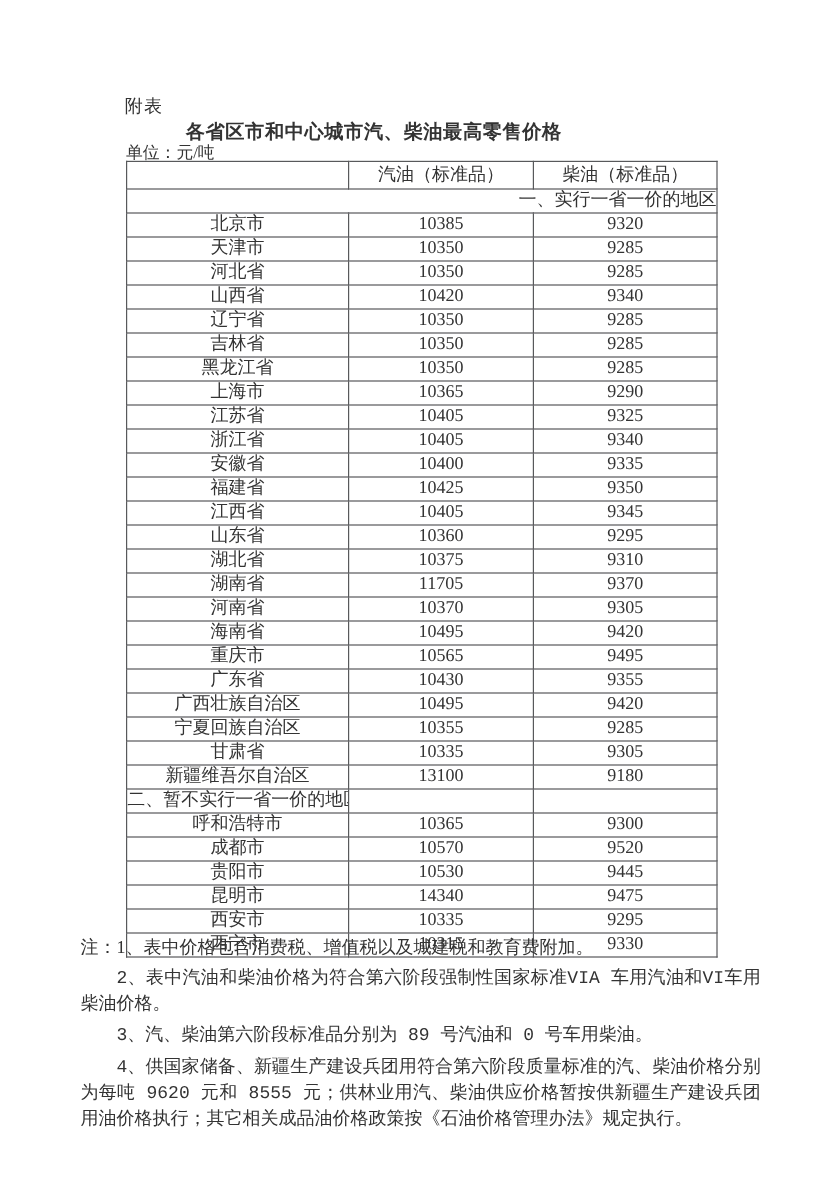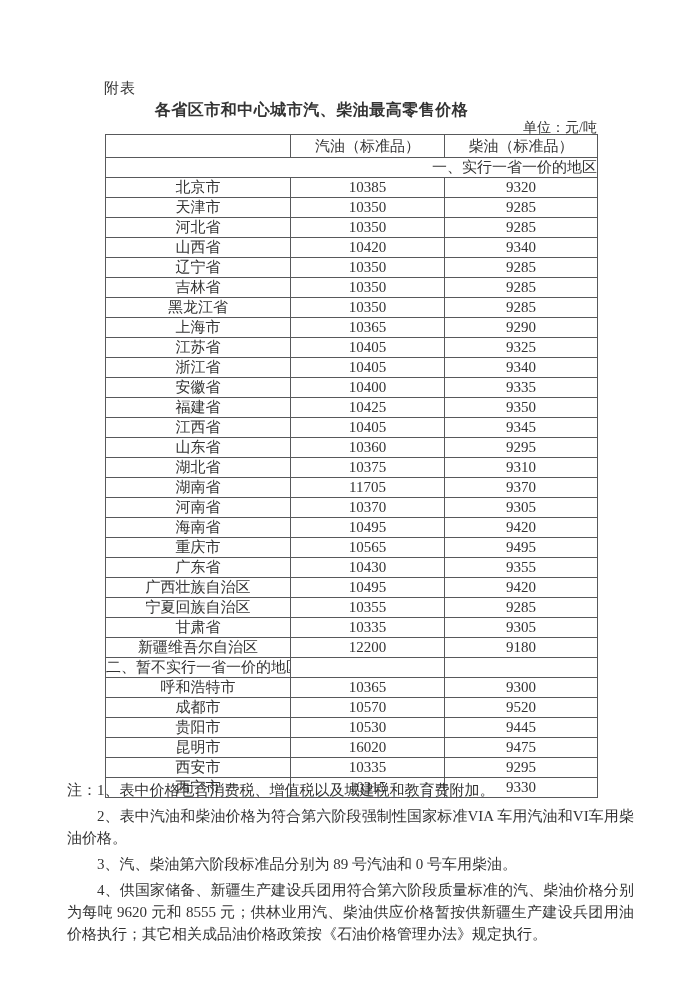--- a/index.html
+++ b/index.html
@@ -13,21 +13,21 @@
     position:absolute; left:104px; top:79px;
     font-size:15px; letter-spacing:1px;
   }
   .doc-title {
     position:absolute; left:0; top:100px; width:623px;
     text-align:center; font-size:16px; font-weight:bold;
     letter-spacing:0.5px;
   }
   .unit-label {
     position:absolute; left:105px; top:119px; width:492px;
-    text-align:right; font-size:14px;
+    text-align:left; font-size:14px;
   }
   table.price-table {
     position:absolute; left:105px; top:134px; width:492px;
     border-collapse:collapse; table-layout:fixed; font-size:15px;
   }
   .price-table col.c1 { width:185px; }
   .price-table col.c2 { width:154px; }
   .price-table col.c3 { width:153px; }
   .price-table th, .price-table td {
     border:1px solid #58595b; padding:0;
@@ -36,21 +36,21 @@
   }
   .price-table thead th { height:22px; line-height:22px; text-align:center; }
   .section-cell { text-align:right; padding-left:4px; }
   .region-cell  { text-align:center; padding-left:36px; }
   .num-cell     { text-align:center; }
   .notes {
     position:absolute; left:63px; top:775px; width:575px;
     font-size:15px; line-height:22px; text-align:justify;
   }
   .notes p { margin:4px; }
-  .notes p.indented { text-indent:2em; }
+  .notes p.indented { text-indent:2em;font-family:Liberation Mono, monospace; }
 </style>
 </head>
 <body>
 
 <div class="appendix-label">附表</div>
 
 <div class="doc-title">各省区市和中心城市汽、柴油最高零售价格</div>
 
 <div class="unit-label">单位：元/吨</div>
 
@@ -181,21 +181,21 @@
         <td class="num-cell">10355</td>
         <td class="num-cell">9285</td>
       </tr>
       <tr>
         <td class="region-cell">甘肃省</td>
         <td class="num-cell">10335</td>
         <td class="num-cell">9305</td>
       </tr>
       <tr>
         <td class="region-cell">新疆维吾尔自治区</td>
-        <td class="num-cell">12200</td>
+        <td class="num-cell">13100</td>
         <td class="num-cell">9180</td>
       </tr>
       <tr>
         <td class="section-cell">二、暂不实行一省一价的地区</td>
         <td class="num-cell"></td>
         <td class="num-cell"></td>
       </tr>
       <tr>
         <td class="region-cell">呼和浩特市</td>
         <td class="num-cell">10365</td>
@@ -206,21 +206,21 @@
         <td class="num-cell">10570</td>
         <td class="num-cell">9520</td>
       </tr>
       <tr>
         <td class="region-cell">贵阳市</td>
         <td class="num-cell">10530</td>
         <td class="num-cell">9445</td>
       </tr>
       <tr>
         <td class="region-cell">昆明市</td>
-        <td class="num-cell">16020</td>
+        <td class="num-cell">14340</td>
         <td class="num-cell">9475</td>
       </tr>
       <tr>
         <td class="region-cell">西安市</td>
         <td class="num-cell">10335</td>
         <td class="num-cell">9295</td>
       </tr>
       <tr>
         <td class="region-cell">西宁市</td>
         <td class="num-cell">10315</td>

